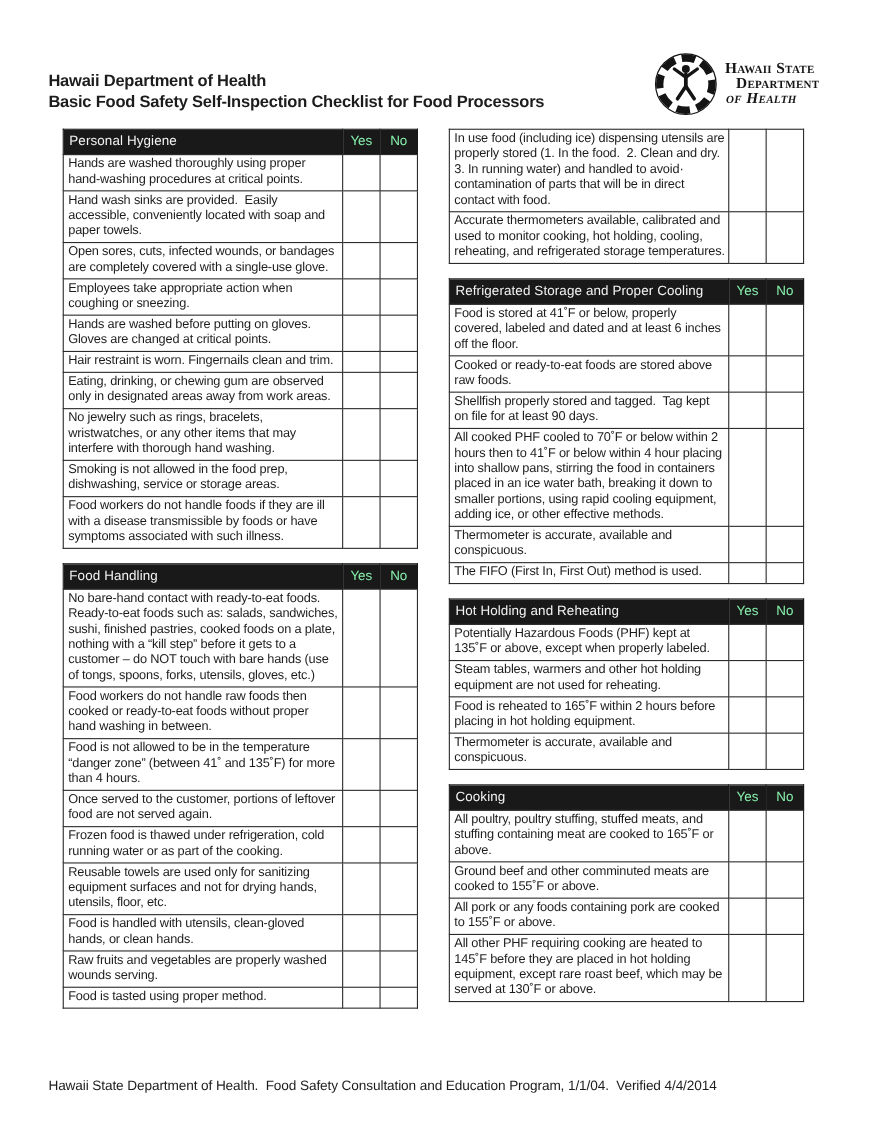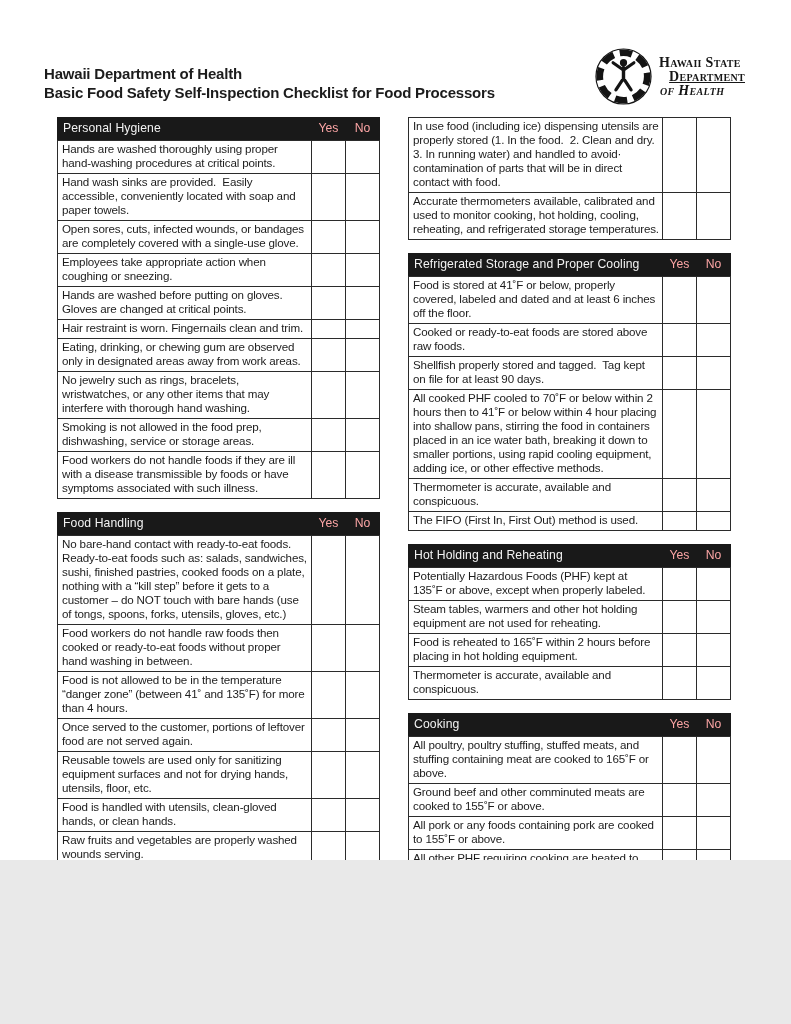--- a/index.html
+++ b/index.html
@@ -1,46 +1,46 @@
 <!DOCTYPE html>
 <html><head>
 <meta charset="utf-8">
 <style>
   * { box-sizing: border-box; margin: 0; padding: 0; }
   html,body { background:#e9e9e9; }
   body { font-family:"Liberation Sans", sans-serif; color:#1c1c1c; }
   .page {
-    position:relative; width:791px; height:860px; background:#ffffff;
+    position:relative; width:791px; height:1024px; background:#ffffff;
     overflow:hidden; padding:56px 46px 0 44px; margin:0 auto;
   }
   
   .doc-header { display:flex; justify-content:space-between; align-items:flex-start; }
   .titles { margin-top:8px; }
   .title-line { font-size:15px; font-weight:bold; line-height:19px; letter-spacing:-0.2px; }
   .logo { display:flex; align-items:center; gap:7px; margin-top:-8px; }
   .logo-text {
     font-family:"Liberation Serif", serif; font-variant:small-caps; font-weight:600;
     font-size:14px; line-height:14px; color:#161616; letter-spacing:0.3px;
   }
-  .logo-text .lt2 { padding-left:10px;text-decoration:underline; }
+  .logo-text .lt2 { padding-left:10px; }
   .logo-text .lt3 { padding-left:1px;font-style:italic; }
   
   .columns { display:flex; gap:29px; margin-left:13px; margin-top:12px; align-items:flex-start; }
   .col { width:322px; display:flex; flex-direction:column; gap:13px; }
   table.check-table { border-collapse:collapse; width:322px; table-layout:fixed; border:1.5px solid #2b2b2b; }
   col.col-text { width:254px; }
   col.col-yn { width:34px; }
   .check-table th, .check-table td { border:1px solid #2b2b2b; vertical-align:top; }
   th.sec-title {
     background:#191919; color:#f3f3f3; font-size:12.2px; font-weight:normal;
     text-align:left; padding:3px 5px 5px 5px; border-color:#191919; border-bottom-color:#2b2b2b;
     letter-spacing:0.1px;
   }
   th.yn-head {
-    background:#191919; color:#fca5a5; font-size:12.2px; font-weight:normal;
+    background:#191919; color:#86efac; font-size:12.2px; font-weight:normal;
     text-align:center; padding:3px 0 5px 0; border-color:#191919;
     border-left:1px solid #909090; border-bottom-color:#2b2b2b;
   }
   td.item-text {
     font-size:11.6px; line-height:14px; letter-spacing:-0.15px;
     padding:1px 3px 3px 4px; white-space:pre-wrap;
   }
   td.yn-cell { background:#ffffff; }
   
   .footer {
@@ -171,20 +171,25 @@
               <td class="item-text">Food is not allowed to be in the temperature “danger zone” (between 41˚ and 135˚F) for more than 4 hours.</td>
               <td class="yn-cell"></td>
               <td class="yn-cell"></td>
             </tr>
             <tr>
               <td class="item-text">Once served to the customer, portions of leftover food are not served again.</td>
               <td class="yn-cell"></td>
               <td class="yn-cell"></td>
             </tr>
             <tr>
+              <td class="item-text">Frozen food is thawed under refrigeration, cold running water or as part of the cooking.</td>
+              <td class="yn-cell"></td>
+              <td class="yn-cell"></td>
+            </tr>
+            <tr>
               <td class="item-text">Reusable towels are used only for sanitizing equipment surfaces and not for drying hands, utensils, floor, etc.</td>
               <td class="yn-cell"></td>
               <td class="yn-cell"></td>
             </tr>
             <tr>
               <td class="item-text">Food is handled with utensils, clean-gloved hands, or clean hands.</td>
               <td class="yn-cell"></td>
               <td class="yn-cell"></td>
             </tr>
             <tr>

